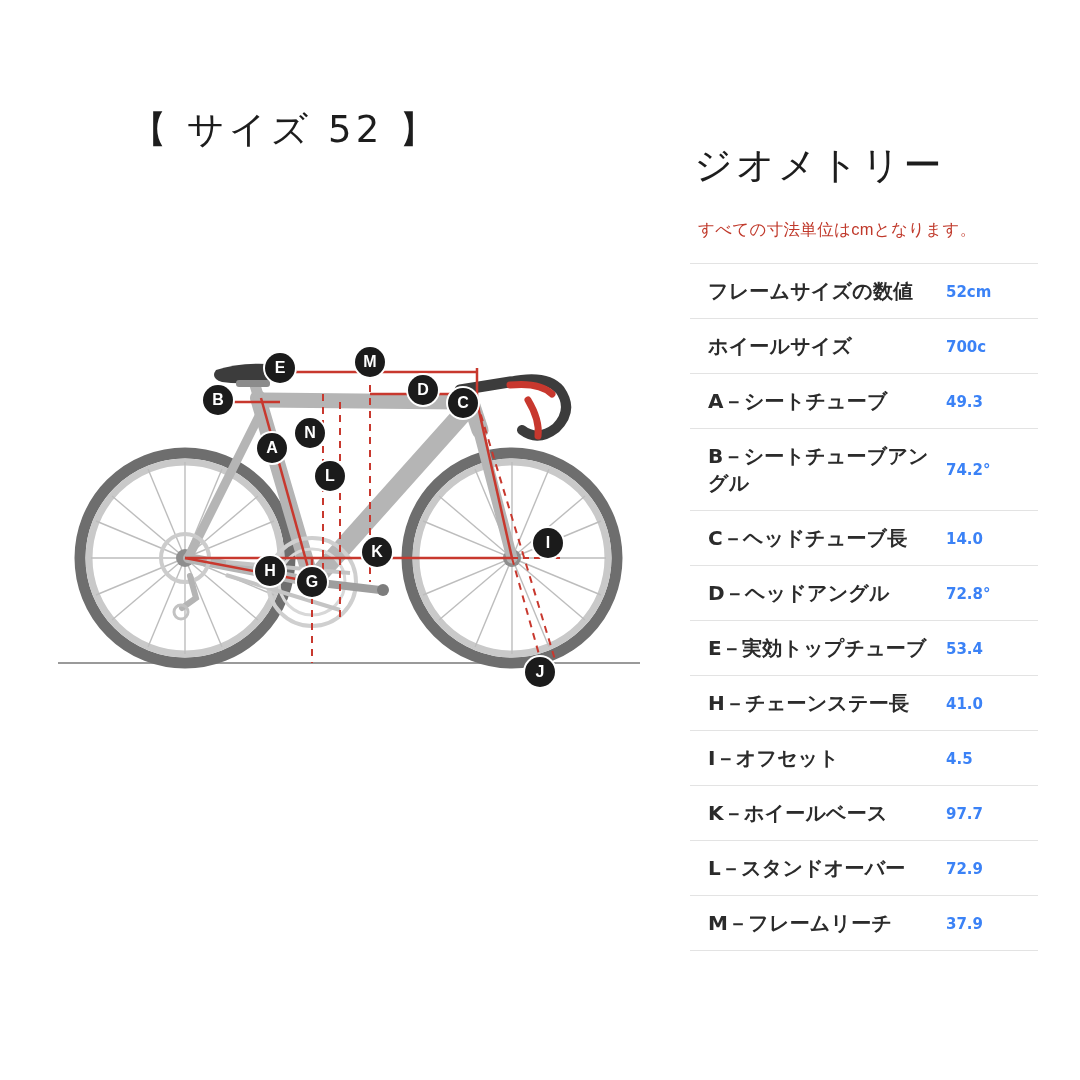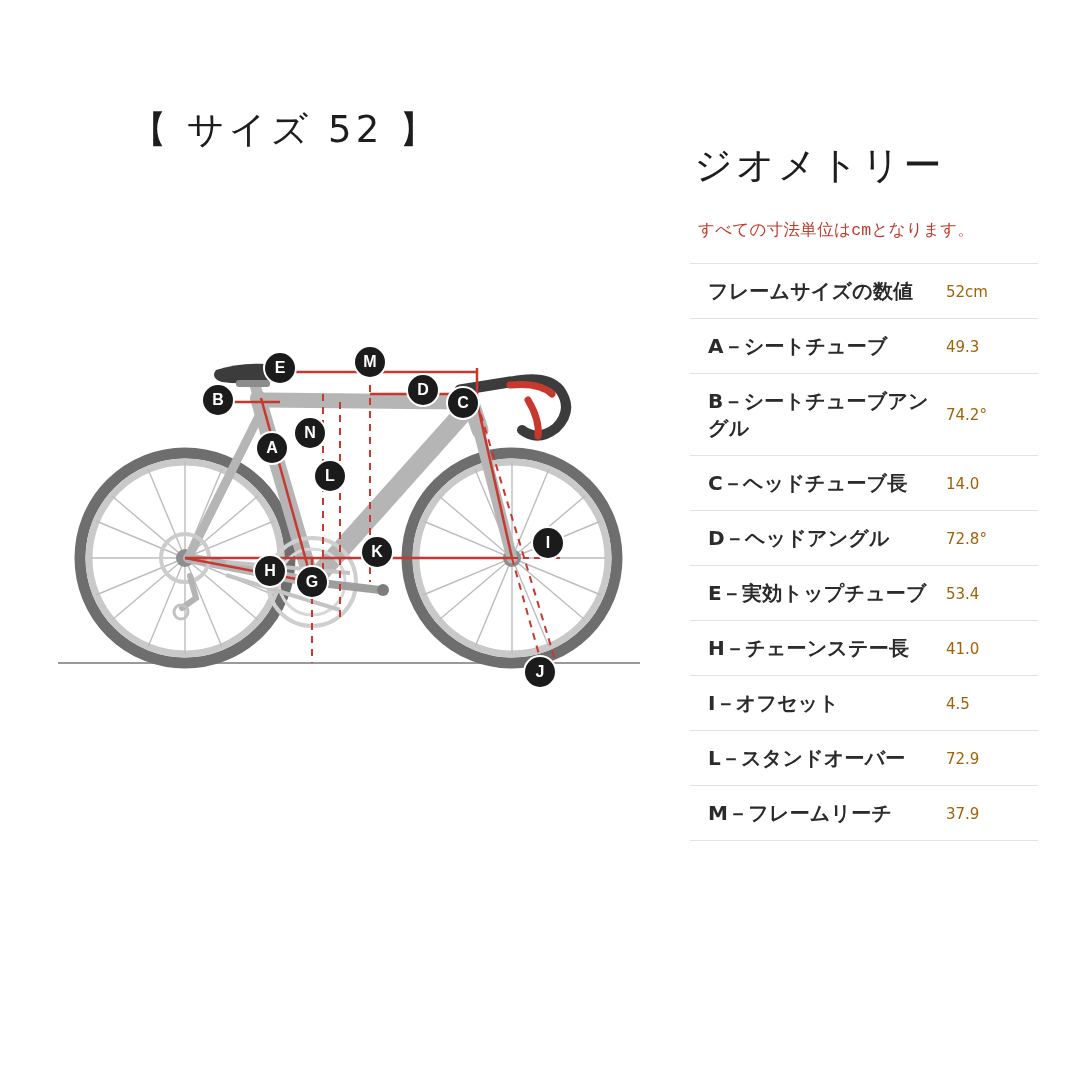--- a/index.html
+++ b/index.html
@@ -65,21 +65,21 @@
   .geo-title {
     font-size: 38px;
     letter-spacing: 3px;
     color: #1d1d1d;
     font-family: "DejaVu Sans", sans-serif;
     margin: 0 0 28px 4px;
   }
   .geo-note {
     font-size: 16.5px;
     color: #c0392b;
-    font-family: Liberation Mono, monospace;
+    font-family: Liberation Sans, sans-serif;
     margin: 0 0 22px 8px;
     letter-spacing: 0.3px;
   }
   .geo-table {
     width: 348px;
     border-collapse: collapse;
   }
   .geo-table tr {
     border-top: 1px solid #e3e3e3;
   }
@@ -94,22 +94,22 @@
     vertical-align: middle;
   }
   .geo-table td.label {
     padding-left: 18px;
     font-weight: bold;
     letter-spacing: 0.2px;
   }
   .geo-table td.value {
     text-align: left;
     width: 92px;
-    color: #a16207;
-    font-weight: normal;
+    color: #3b82f6;
+    font-weight: bold;
     font-size: 15px;
   }
 </style>
 </head>
 <body>
 
 <div class="size-title">【 サイズ 52 】</div>
 
 <div class="bike-area">
 
@@ -262,20 +262,24 @@
 <div class="geo-panel">
   <div class="geo-title">ジオメトリー</div>
   <div class="geo-note">すべての寸法単位はcmとなります。</div>
   <table class="geo-table">
     <tbody>
       <tr>
         <td class="label">フレームサイズの数値</td>
         <td class="value">52cm</td>
       </tr>
       <tr>
+        <td class="label">ホイールサイズ</td>
+        <td class="value">700c</td>
+      </tr>
+      <tr>
         <td class="label">A－シートチューブ</td>
         <td class="value">49.3</td>
       </tr>
       <tr>
         <td class="label">B－シートチューブアングル</td>
         <td class="value">74.2°</td>
       </tr>
       <tr>
         <td class="label">C－ヘッドチューブ長</td>
         <td class="value">14.0</td>
@@ -288,20 +292,24 @@
         <td class="label">E－実効トップチューブ</td>
         <td class="value">53.4</td>
       </tr>
       <tr>
         <td class="label">H－チェーンステー長</td>
         <td class="value">41.0</td>
       </tr>
       <tr>
         <td class="label">I－オフセット</td>
         <td class="value">4.5</td>
+      </tr>
+      <tr>
+        <td class="label">K－ホイールベース</td>
+        <td class="value">97.7</td>
       </tr>
       <tr>
         <td class="label">L－スタンドオーバー</td>
         <td class="value">72.9</td>
       </tr>
       <tr>
         <td class="label">M－フレームリーチ</td>
         <td class="value">37.9</td>
       </tr>
     </tbody>

